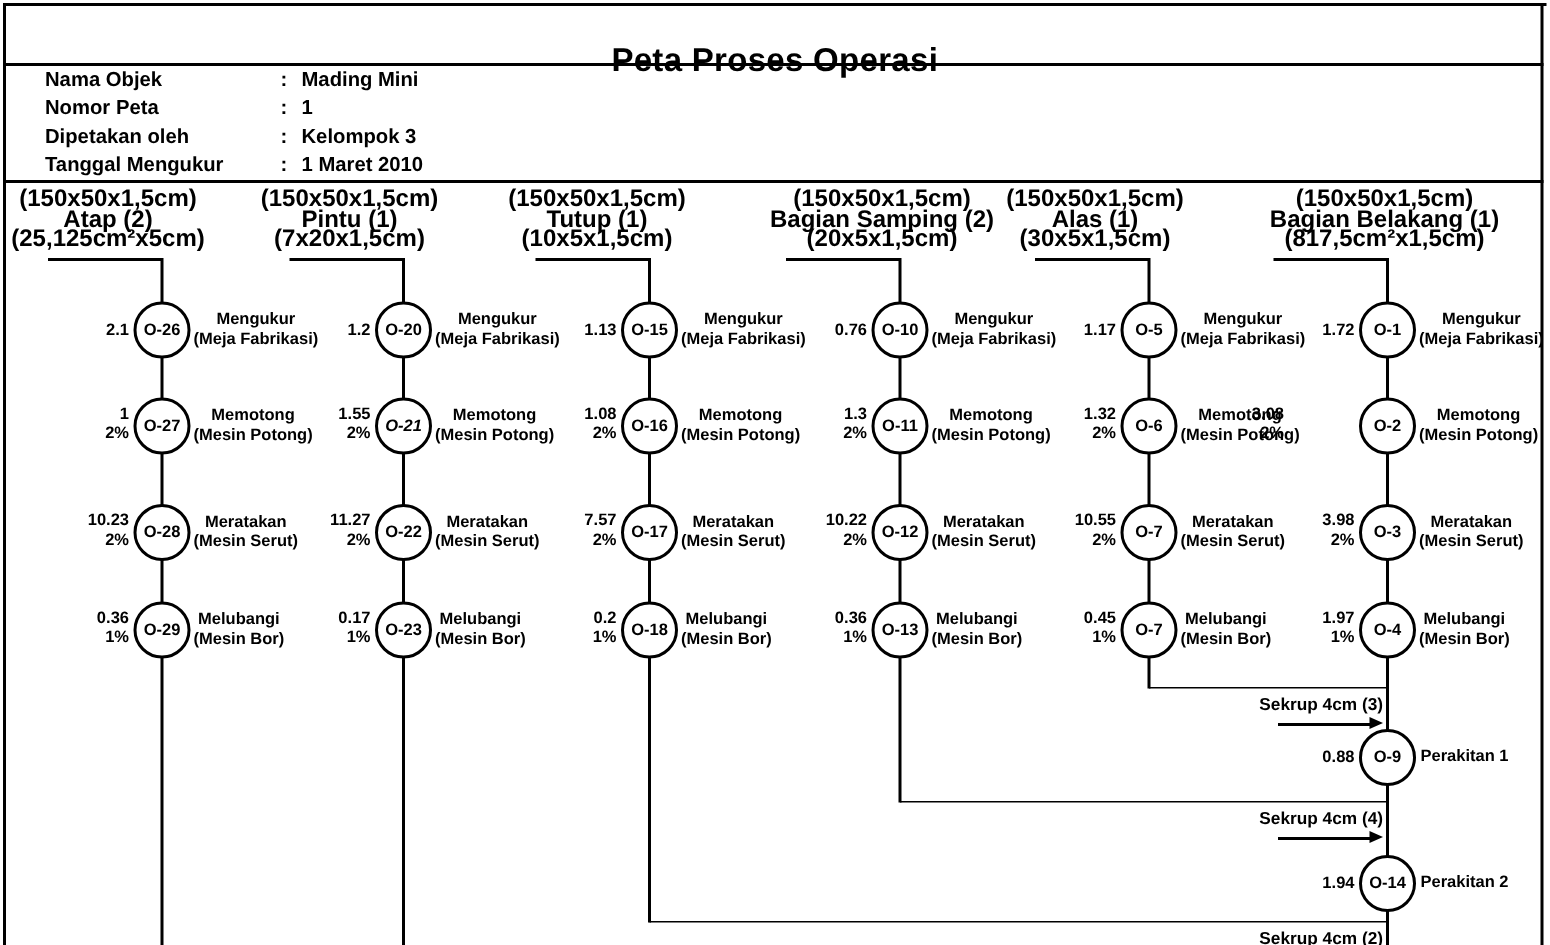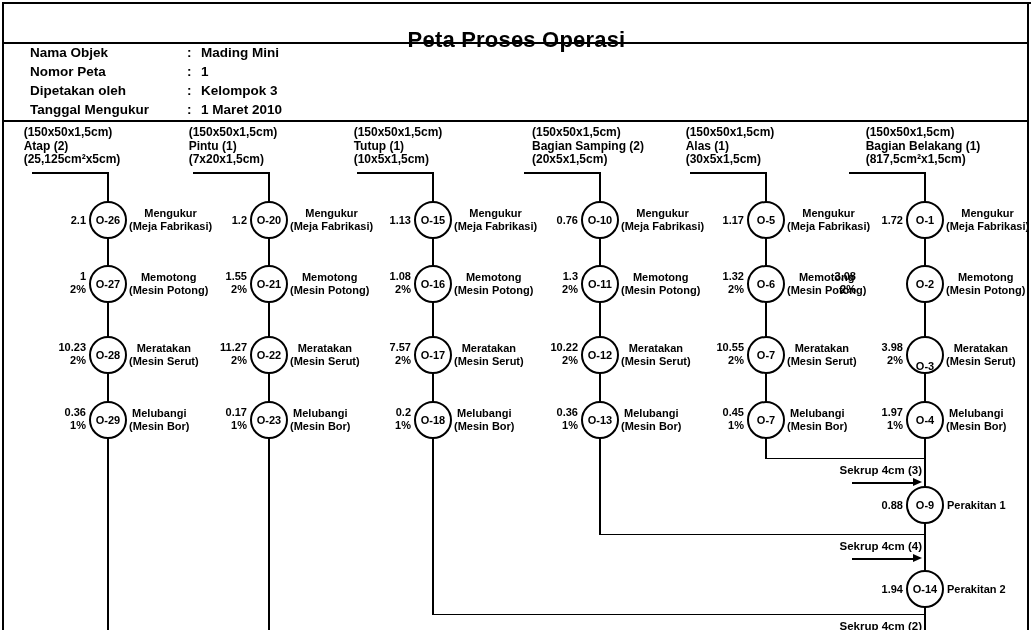--- a/index.html
+++ b/index.html
@@ -12,22 +12,22 @@
   .border-ln{position:absolute; background:#000; z-index:4;}
   .title{
     position:absolute; left:0; top:7px; width:100%; text-align:center;
     font-size:22px; letter-spacing:.2px; z-index:2;margin-top:20px;
   }
   .info-row{position:absolute; font-size:13.5px; white-space:nowrap; z-index:2;}
   .info-label{position:absolute; left:30px;}
   .info-colon{position:absolute; left:187px;}
   .info-value{position:absolute; left:201px;}
   .mat-header{
-    position:absolute; transform:translateX(-50%); text-align:left;
-    font-size:12px; line-height:13.5px; white-space:nowrap; z-index:2;
+    position:absolute; transform:translateX(-50%); text-align:center;
+    font-size:16px; line-height:13.5px; white-space:nowrap; z-index:2;
   }
   .op-circle{
     position:absolute; box-sizing:border-box; width:38px; height:38px;
     border:2px solid #000; border-radius:50%; background:#fff; z-index:2;
     display:flex; align-items:center; justify-content:center;
     font-size:11px; white-space:nowrap;
   }
   .op-time{
     position:absolute; text-align:right; font-size:11px; line-height:13px;
     white-space:nowrap; z-index:3;
@@ -140,21 +140,21 @@
       <div class="op-circle" style="left:250px;top:201px;">
         <span>O-20</span>
       </div>
       <div class="op-time" style="left:189px;width:58px;top:213.5px;">
         <div>1.2</div>
       </div>
       <div class="op-desc" style="left:290px;top:220px;">
         <div>Mengukur</div>
         <div>(Meja Fabrikasi)</div>
       </div>
-      <div class="op-circle" style="left:250px;top:265px;">
+      <div class="op-circle" style="left:250px;top:265px;font-style:italic;">
         <span>O-21</span>
       </div>
       <div class="op-time" style="left:189px;width:58px;top:270px;">
         <div>1.55</div>
         <div>2%</div>
       </div>
       <div class="op-desc" style="left:290px;top:284px;">
         <div>Memotong</div>
         <div>(Mesin Potong)</div>
       </div>
@@ -354,21 +354,21 @@
         <span>O-2</span>
       </div>
       <div class="op-time" style="left:798px;width:58px;top:270px;">
         <div>3.08</div>
         <div>2%</div>
       </div>
       <div class="op-desc" style="left:946px;top:284px;">
         <div>Memotong</div>
         <div>(Mesin Potong)</div>
       </div>
-      <div class="op-circle" style="left:906px;top:336px;align-items:flex-end;">
+      <div class="op-circle" style="left:906px;top:336px;">
         <span>O-3</span>
       </div>
       <div class="op-time" style="left:845px;width:58px;top:341px;">
         <div>3.98</div>
         <div>2%</div>
       </div>
       <div class="op-desc" style="left:946px;top:355px;">
         <div>Meratakan</div>
         <div>(Mesin Serut)</div>
       </div>

